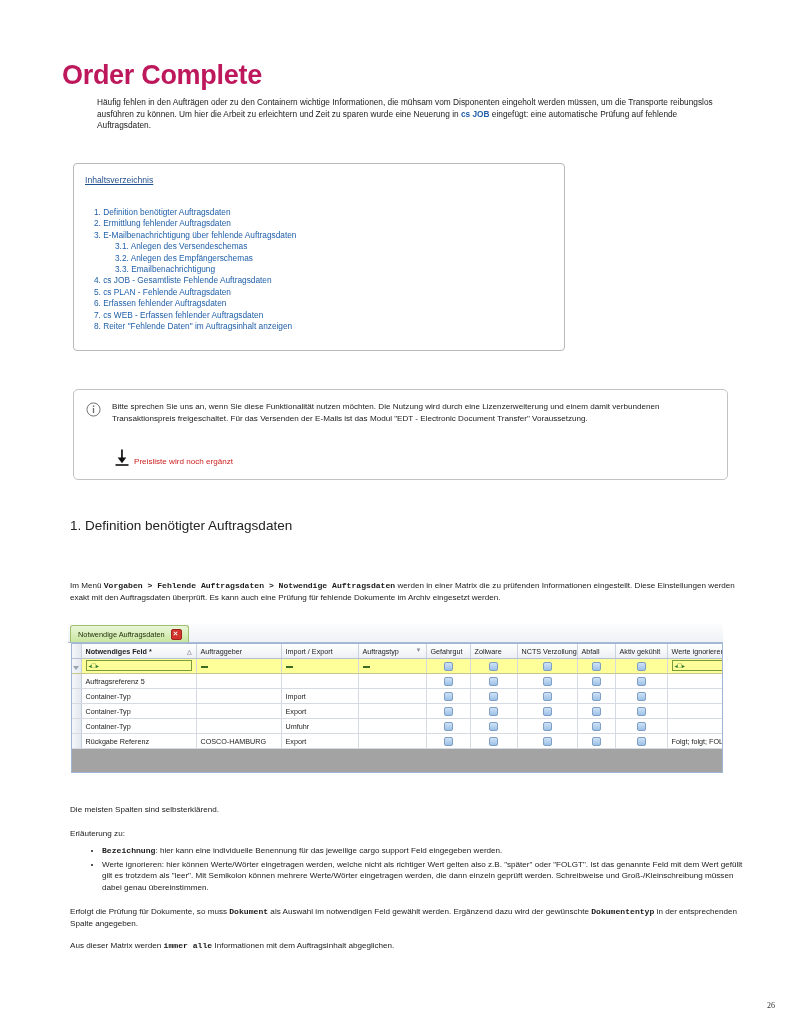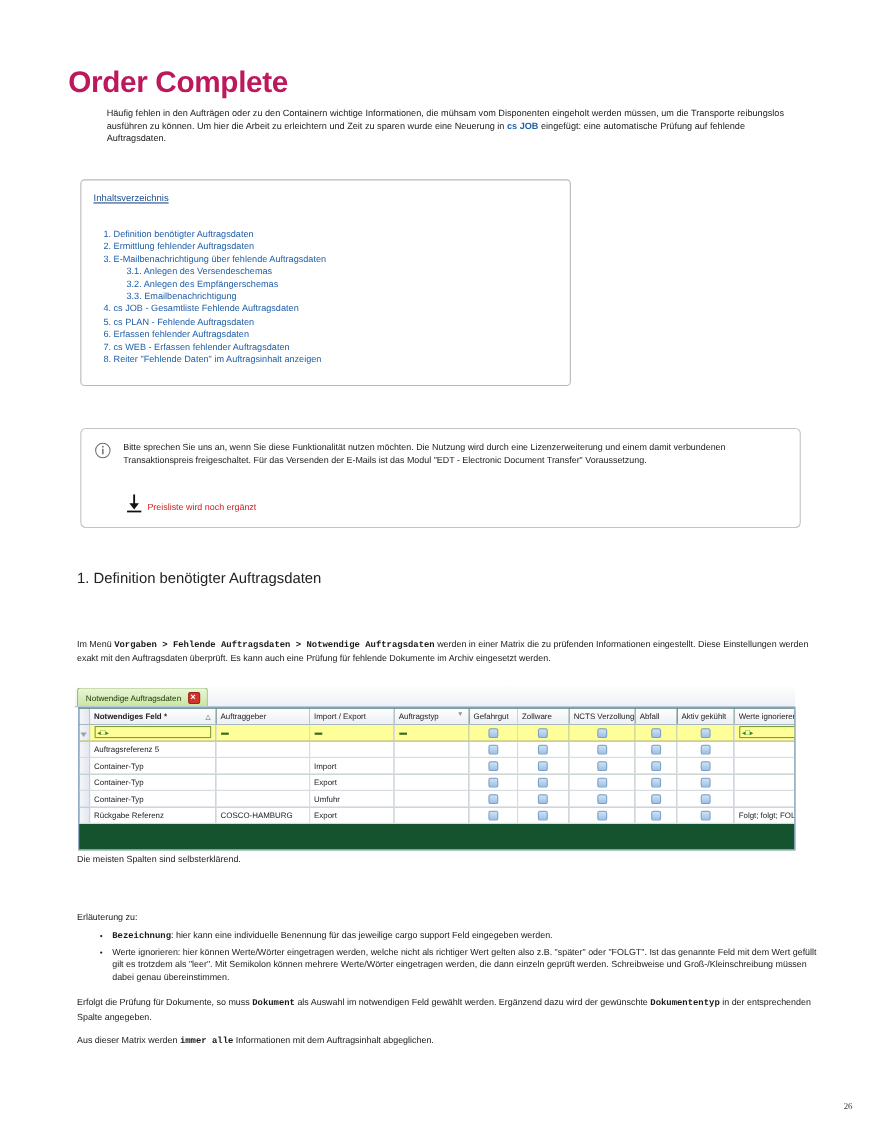--- a/index.html
+++ b/index.html
@@ -47,21 +47,21 @@
   .link-blue {
     color: #1f5fa8;
     font-weight: bold;
   }
 
   
   .toc-box {
     position: absolute;
     left: 73px;
     top: 163px;
-    width: 446px;
+    width: 492px;
     height: 188px;
     border: 1px solid #b9b9b9;
     border-radius: 4px;
     background: #ffffff;
     box-sizing: border-box;
   }
   .toc-heading {
     position: absolute;
     left: 11px;
     top: 11px;
@@ -206,21 +206,21 @@
   }
   .tab-close::before { transform: rotate(45deg); }
   .tab-close::after  { transform: rotate(-45deg); }
 
   .grid {
     position: absolute;
     left: 3px;
     top: 19px;
     width: 652px;
     height: 130px;
-    background: #14532d;
+    background: #a3a3a3;
     border: 1px solid #9eb6d4;
     box-sizing: border-box;
     overflow: hidden;
   }
   table.gridtable {
     border-collapse: collapse;
     table-layout: fixed;
     width: 652px;
     font-size: 7.2px;
   }
@@ -615,21 +615,21 @@
               </td>
             <td>Folgt; folgt; FOLGT</td>
 
           </tr>
         </tbody>
       </table>
 
     </div>
   </div>
 
-  <div class="body-line" style="top:776px;">Die meisten Spalten sind selbsterklärend.</div>
+  <div class="body-line" style="top:804px;">Die meisten Spalten sind selbsterklärend.</div>
   <div class="body-line" style="top:828px;">Erläuterung zu:</div>
 
   <ul class="bullets">
     <li><b>Bezeichnung</b><span>: hier kann eine individuelle Benennung für das jeweilige cargo support Feld eingegeben werden.</span></li>
     <li><span>Werte ignorieren</span><span>: hier können Werte/Wörter eingetragen werden, welche nicht als richtiger Wert gelten also z.B. "später" oder "FOLGT". Ist das genannte Feld mit dem Wert gefüllt gilt es trotzdem als "leer". Mit Semikolon können mehrere Werte/Wörter eingetragen werden, die dann einzeln geprüft werden. Schreibweise und Groß-/Kleinschreibung müssen dabei genau übereinstimmen.</span></li>
   </ul>
 
   <div class="body-line" style="top:940px;"><span>Aus dieser Matrix werden </span><b>immer alle</b><span> Informationen mit dem Auftragsinhalt abgeglichen.</span></div>
 
   <div class="body-line" style="top:906px;"><span>Erfolgt die Prüfung für Dokumente, so muss </span><b>Dokument</b><span> als Auswahl im notwendigen Feld gewählt werden. Ergänzend dazu wird der gewünschte </span><b>Dokumententyp</b><span> in der entsprechenden Spalte angegeben.</span></div>

